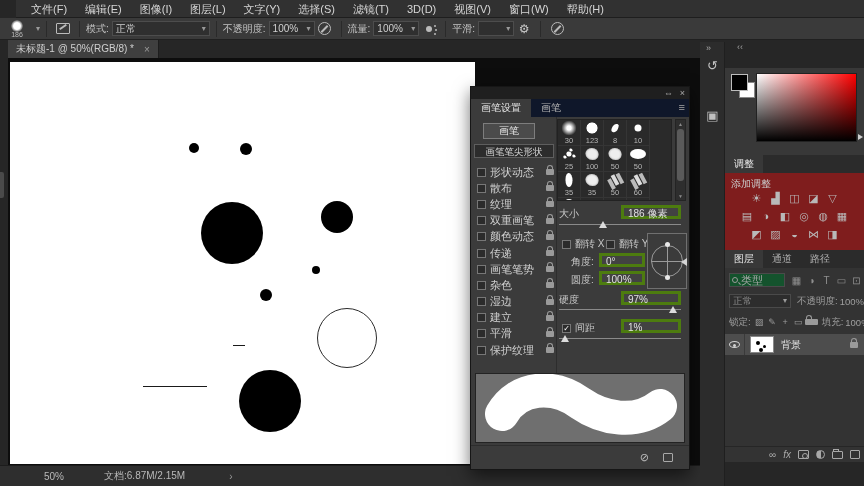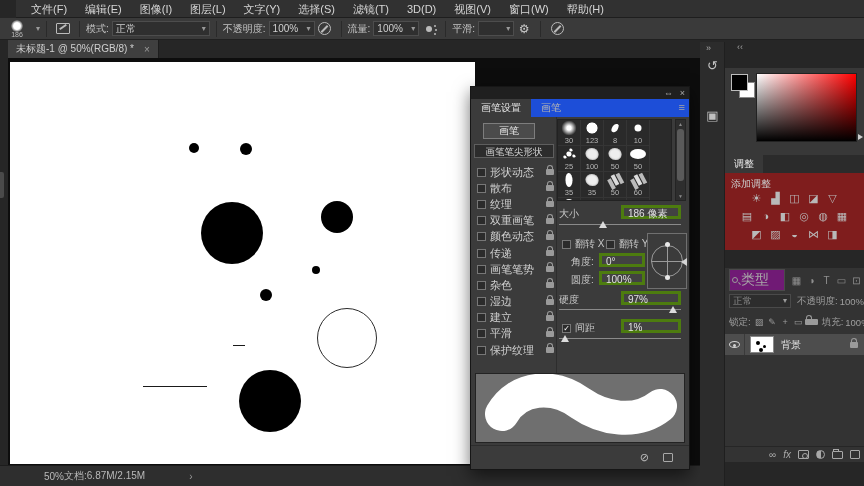--- a/index.html
+++ b/index.html
@@ -35,28 +35,28 @@
   
   .pasteboard { position:absolute; left:8px; top:58px; width:692px; height:407px; background:#0d0d0d; }
   .canvas { position:absolute; left:2px; top:4px; width:465px; height:402px; background:#ffffff; overflow:hidden; }
   .shape { position:absolute; }
   .shape.dot { background:#000; border-radius:50%; }
   .shape.ring { background:transparent; border:1px solid #2b2b2b; border-radius:50%; }
   .shape.line { background:#1a1a1a; }
 
   .statusbar { position:absolute; left:0; top:465px; width:700px; height:21px; background:#2e2e2e; border-top:1px solid #1c1c1c; display:flex; align-items:center; font-size:10px; color:#b9b9b9; }
   .statusbar .zoom { margin-left:44px; }
-  .statusbar .doc { }
+  .statusbar .doc { margin-left:40px; }
   .statusbar .st-caret { margin-left:44px; color:#9a9a9a; }
 
   
   .bs-panel { position:absolute; left:470px; top:86px; width:220px; height:384px; background:#3b3b3b; border:1px solid #161616; box-shadow:0 6px 16px rgba(0,0,0,.55); }
   .bs-header { position:absolute; left:0; top:0; width:100%; height:12px; background:#1f1f1f; }
   .bs-header .h-ic { position:absolute; top:0; font-size:9px; color:#aaa; line-height:12px; }
-  .bs-tabs { position:absolute; left:0; top:12px; width:100%; height:18px; background:#1d4ed8; display:flex; }
+  .bs-tabs { position:absolute; left:0; top:12px; width:100%; height:18px; background:#0f172a; display:flex; }
   .bs-tab { padding:0 10px; line-height:18px; font-size:10px; color:#b5b5b5; }
   .bs-tab.active { background:#3b3b3b; color:#e5e5e5; }
   .bs-menu { position:absolute; right:4px; top:14px; color:#a5a5a5; font-size:11px; }
   .bs-body { position:absolute; left:0; top:30px; width:218px; height:352px; }
   .col-sep { position:absolute; left:85px; top:30px; width:1px; height:330px; background:#2d2d2d; }
 
   .brushes-btn { position:absolute; left:12px; top:36px; width:52px; height:16px; background:#4b4b4b; border:1px solid #7d7d7d; color:#e8e8e8; font-size:10px; text-align:center; line-height:14px; }
   .tip-shape-btn { position:absolute; left:3px; top:57px; width:80px; height:14px; background:#2c2c2c; border:1px solid #5e5e5e; color:#d8d8d8; font-size:9.5px; text-align:center; line-height:13px; }
 
   .bp-options { position:absolute; left:3px; top:77px; width:82px; }
@@ -120,21 +120,21 @@
   .color-grad { position:absolute; left:31px; top:5px; width:101px; height:69px; background:linear-gradient(to bottom, rgba(0,0,0,0) 0%, #000 100%), linear-gradient(to right, #fff 0%, #ff0000 100%); border:1px solid #222; }
   .grad-arrow { position:absolute; left:133px; top:66px; width:0; height:0; border-top:3px solid transparent; border-bottom:3px solid transparent; border-left:5px solid #cfcfcf; }
 
   .adj-body { position:absolute; left:0; top:131px; width:139px; height:77px; background:#7f1d1d; }
   .adj-label { position:absolute; left:6px; top:4px; font-size:10px; color:#c9c9c9; }
   .adj-row { position:absolute; width:139px; display:flex; justify-content:center; gap:4px; }
   .adj-ic { width:15px; height:13px; color:#b9b9b9; font-size:11px; line-height:13px; text-align:center; }
 
   .layers-body { position:absolute; left:0; top:226px; width:139px; height:193px; background:#333333; }
   .lr-row { position:absolute; left:0; width:139px; height:18px; display:flex; align-items:center; font-size:9.5px; color:#9f9f9f; }
-  .filter-box { margin-left:4px; width:58px; height:22px; background:#701a75; border:1px solid #4a4a4a; display:flex; align-items:center; font-size:14px; color:#a8a8a8; padding:0 2px; }
+  .filter-box { margin-left:4px; width:58px; height:14px; background:#14532d; border:1px solid #4a4a4a; display:flex; align-items:center; font-size:11px; color:#a8a8a8; padding:0 2px; }
   .mag { width:6px; height:6px; border:1px solid #9a9a9a; border-radius:50%; position:relative; margin-right:3px; flex:0 0 auto; }
   .mag::after { content:""; position:absolute; left:5px; top:5px; width:3px; height:1px; background:#9a9a9a; transform:rotate(45deg); }
   .fl-ic { width:15px; text-align:center; color:#8f8f8f; font-size:10px; }
   .blend-box { margin-left:4px; width:72px; height:14px; background:#2d2d2d; border:1px solid #4a4a4a; font-size:9.5px; color:#8d8d8d; padding:0 3px; line-height:12px; display:flex; justify-content:space-between; }
   .lock-ic { width:13px; text-align:center; color:#9d9d9d; font-size:9px; }
   .layer-row { position:absolute; left:0; top:66px; width:139px; height:21px; background:#4d4d4d; display:flex; align-items:center; }
   .eye-box { width:20px; height:21px; border-right:1px solid #3a3a3a; display:flex; align-items:center; justify-content:center; }
   .eye { width:11px; height:7px; border:1px solid #d2d2d2; border-radius:50%; position:relative; }
   .eye::after { content:""; position:absolute; left:3px; top:1.5px; width:3px; height:3px; background:#d2d2d2; border-radius:50%; }
   .layer-thumb { width:24px; height:17px; background:#fff; border:1px solid #888; margin-left:5px; position:relative; }
@@ -533,20 +533,26 @@
       <div class="adj-row" style="top:55px">
 
       <span class="adj-ic">◩</span>
           <span class="adj-ic">▨</span>
           <span class="adj-ic">◒</span>
           <span class="adj-ic">⋈</span>
           <span class="adj-ic">◨</span>
         </div>
     </div>
 
+    <div class="panel-tabs" style="top:208px">
+
+    <span class="panel-tab active">图层</span>
+        <span class="panel-tab">通道</span>
+        <span class="panel-tab">路径</span>
+      </div>
     <div class="layers-body">
       <div class="lr-row" style="top:3px">
         <div class="filter-box">
           <span class="mag"></span>
           <span>类型</span>
         </div>
         <div style="display:flex;margin-left:4px">
 
         <span class="fl-ic">▦</span>
             <span class="fl-ic">◑</span>

